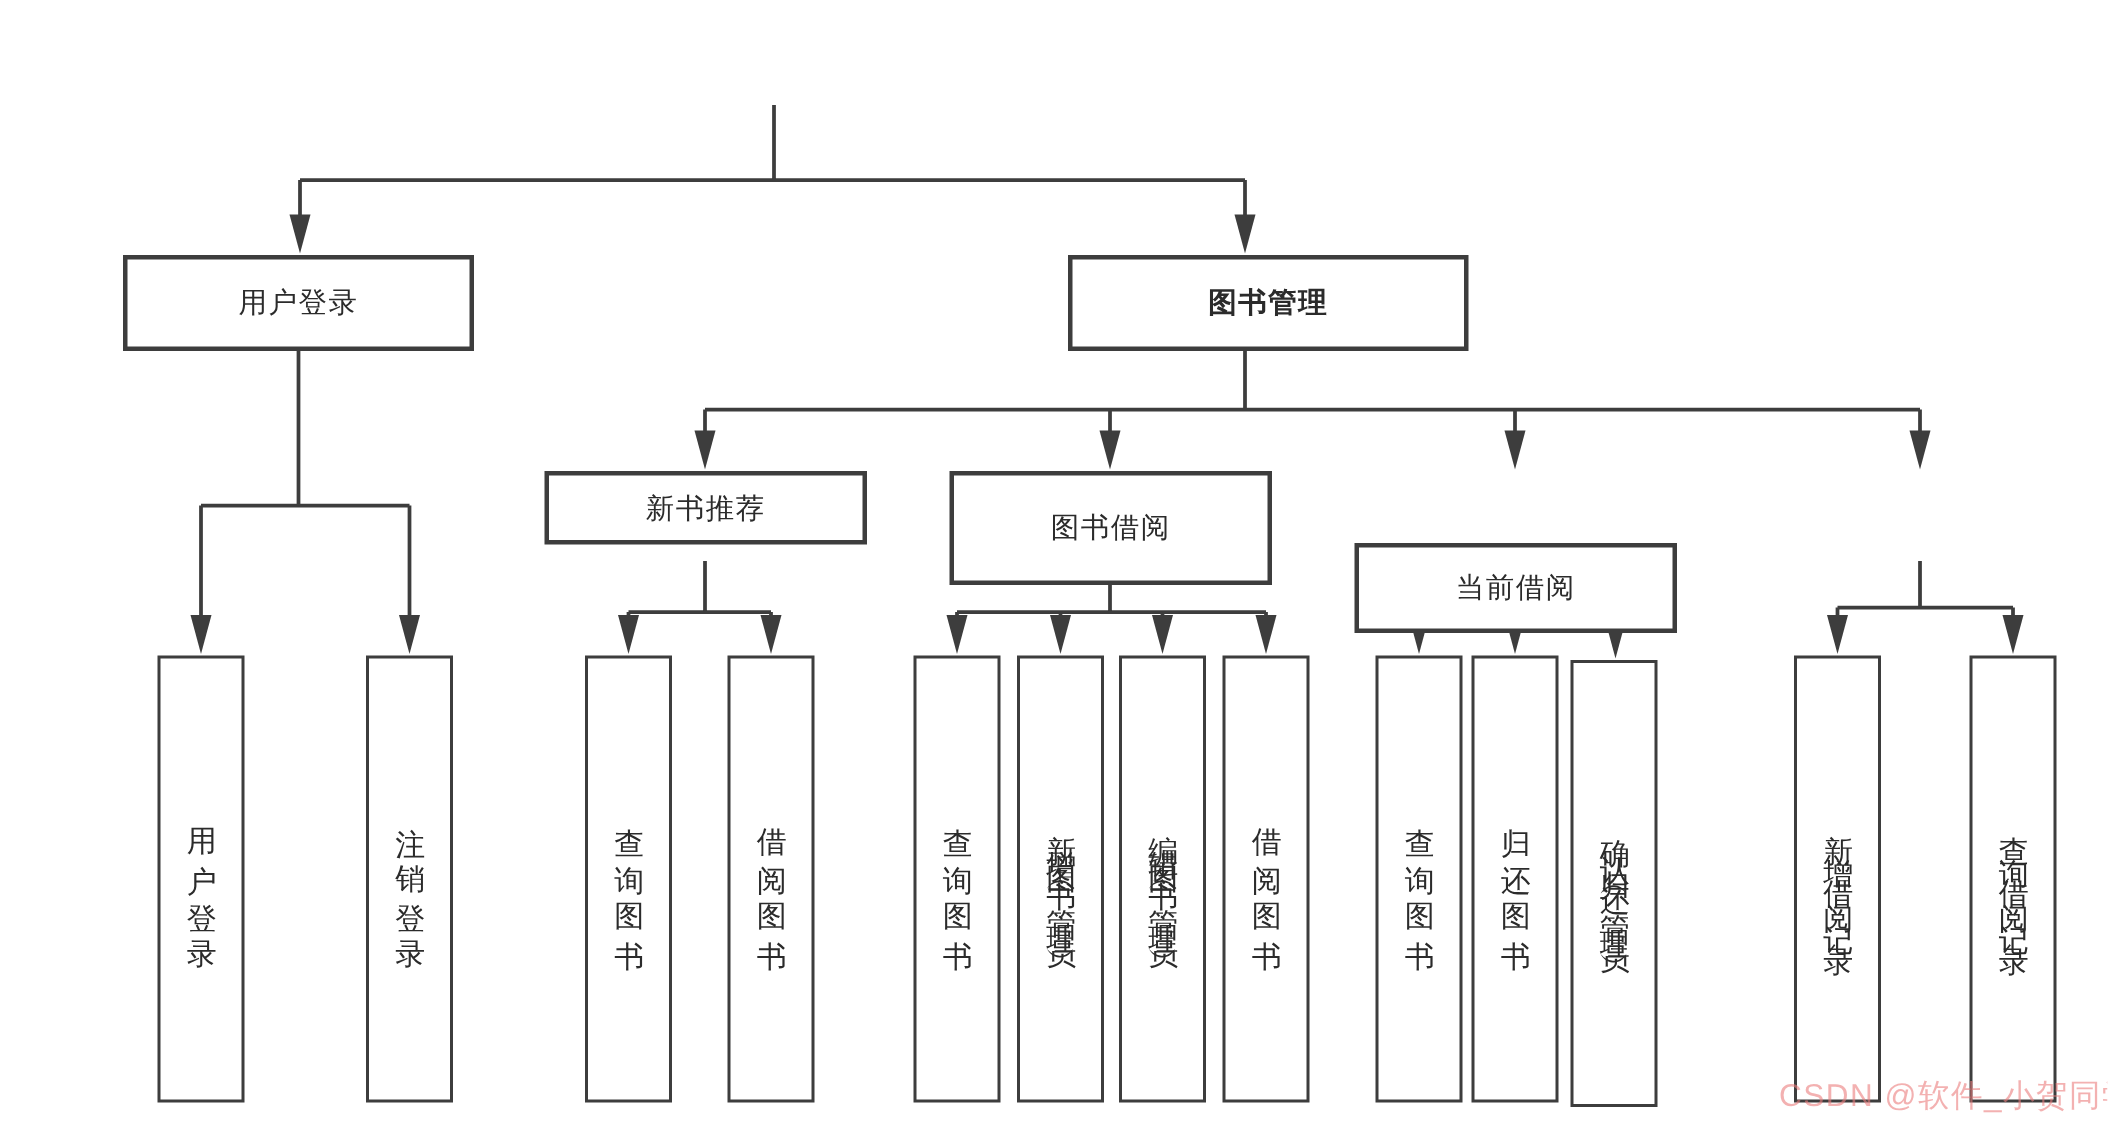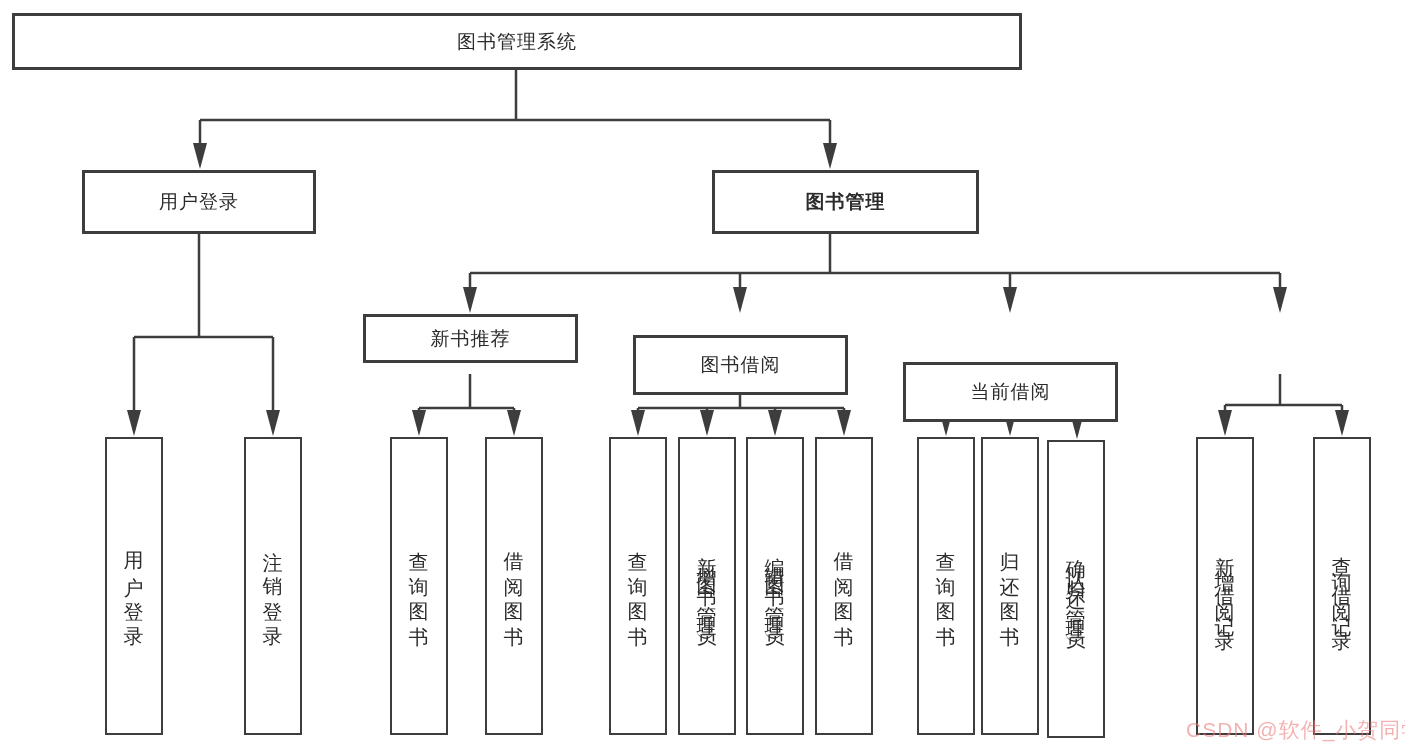--- a/index.html
+++ b/index.html
@@ -59,35 +59,32 @@
       <polygon points="768,410 782,410 775,436"></polygon>
       <polygon points="837,410 851,410 844,436"></polygon>
       <polygon points="939,410 953,410 946,436"></polygon>
       <polygon points="1003,410 1017,410 1010,436"></polygon>
       <polygon points="1070,413 1084,413 1077,439"></polygon>
       <polygon points="1218,410 1232,410 1225,436"></polygon>
       <polygon points="1335,410 1349,410 1342,436"></polygon>
     </g>
   </svg>
 
-  <div class="node h" style="left:12px;top:13px;width:1010px;height:57px;">
-    <span>图书管理系统</span>
-  </div>
 
   <div class="node h" style="left:82px;top:170px;width:234px;height:64px;">
     <span>用户登录</span>
   </div>
   <div class="node h" style="left:712px;top:170px;width:267px;height:64px;font-weight:bold;">
     <span>图书管理</span>
   </div>
 
   <div class="node h" style="left:363px;top:314px;width:215px;height:49px;text-align:right;">
     <span>新书推荐</span>
   </div>
-  <div class="node h" style="left:633px;top:314px;width:215px;height:60px;margin-top:21px;">
+  <div class="node h" style="left:633px;top:314px;width:215px;height:76px;">
     <span>图书借阅</span>
   </div>
   <div class="node h" style="left:903px;top:314px;width:215px;height:60px;margin-top:48px;">
     <span>当前借阅</span>
   </div>
 
   <div class="node v" style="left:105px;top:437px;width:58px;height:298px;">
     <span class="vtext len4">用户登录</span>
   </div>
   <div class="node v" style="left:244px;top:437px;width:58px;height:298px;">

